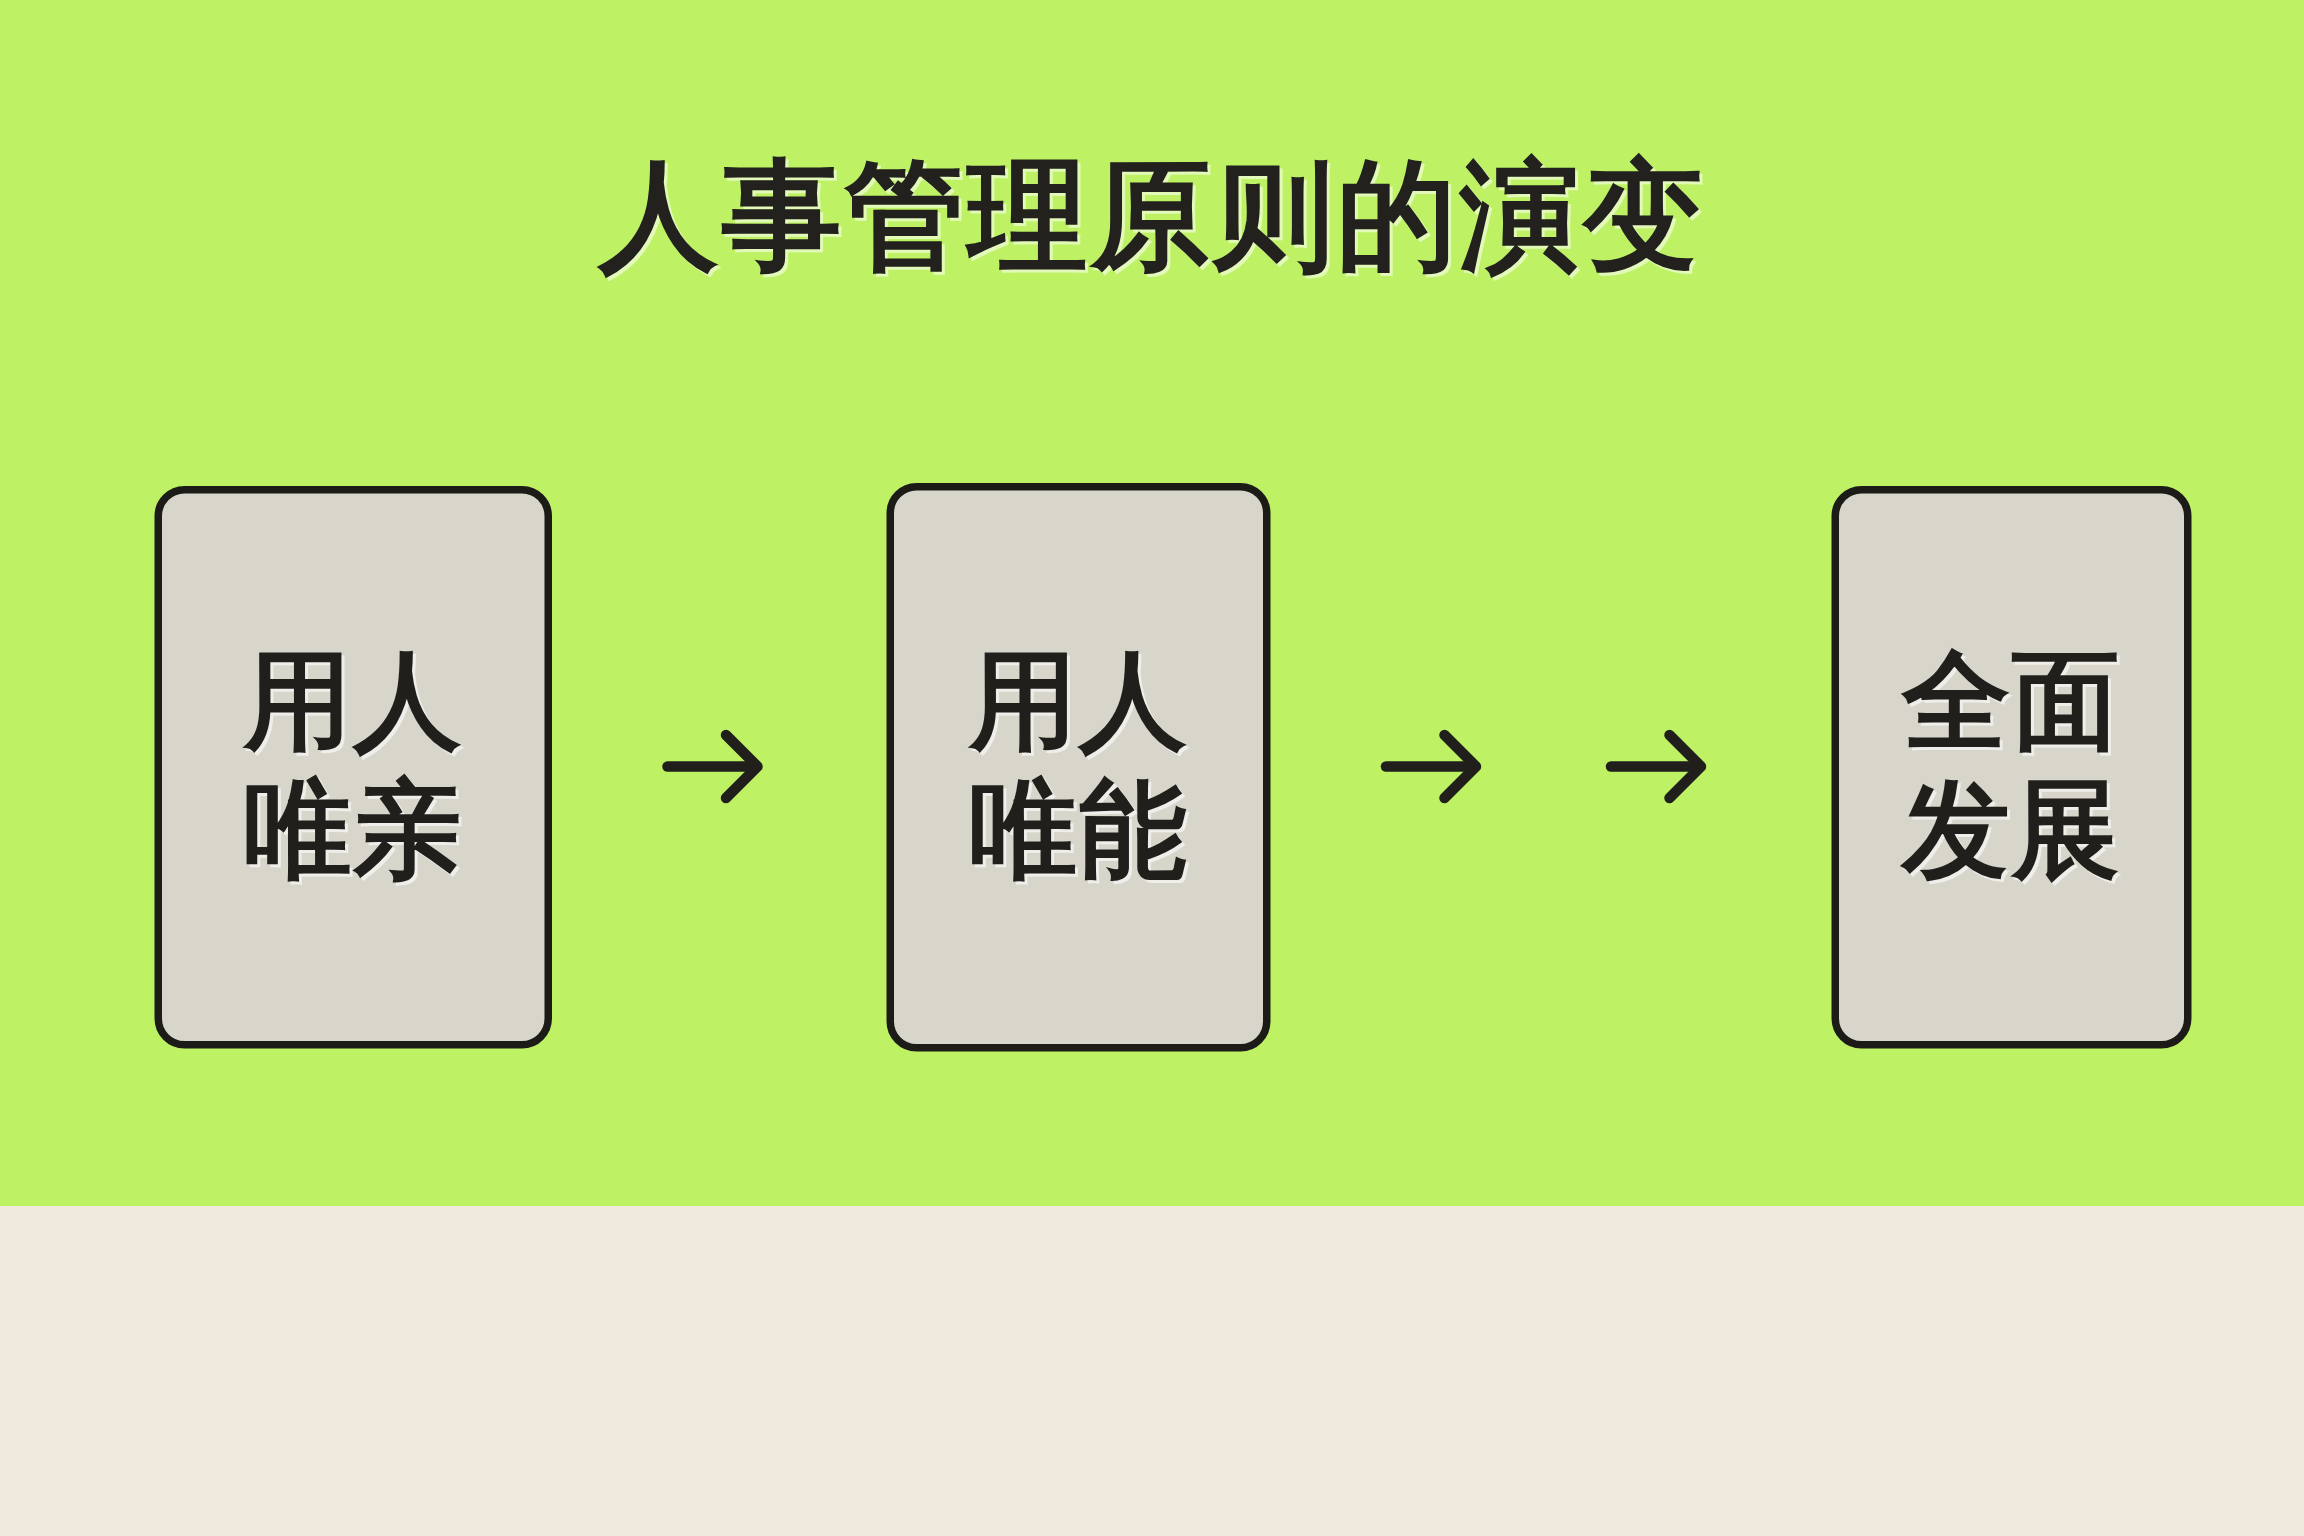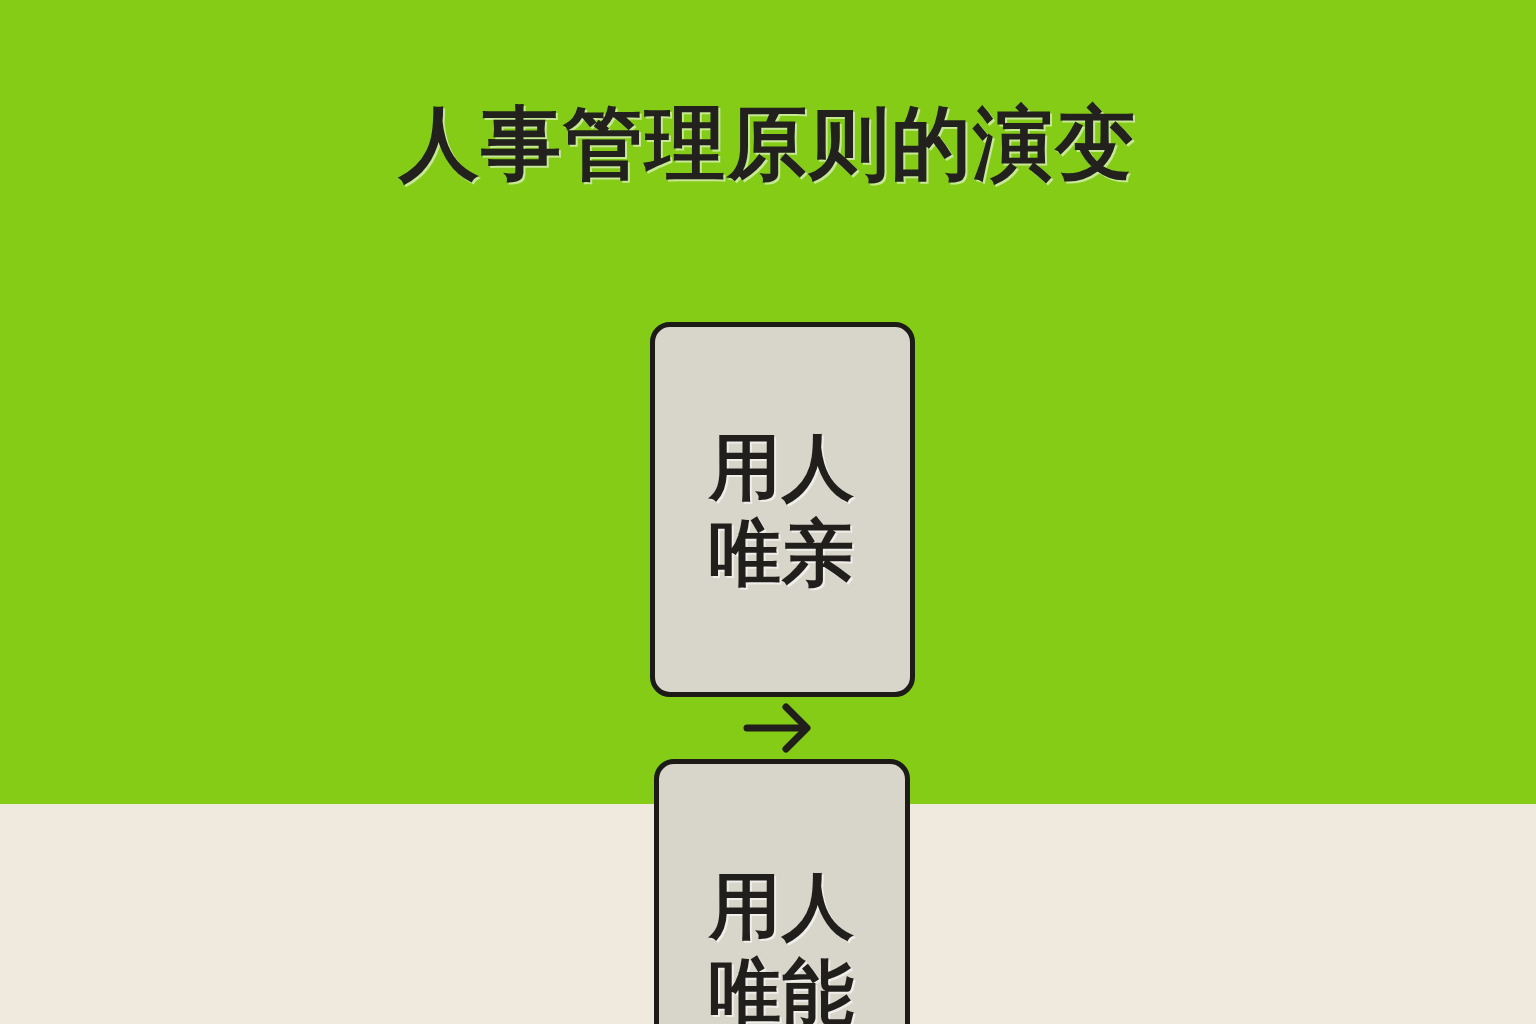--- a/index.html
+++ b/index.html
@@ -12,21 +12,21 @@
     height: 1024px;
     background: #f0eade;
     font-family: "Liberation Sans", "DejaVu Sans", sans-serif;
     overflow: hidden;
   }
 
   #canvas {
     position: relative;
     width: 1536px;
     height: 804px;
-    background: #84cc16;
+    background: #bef264;
   }
 
   
   #title {
     position: absolute;
     left: 0;
     top: 98px;
     width: 1536px;
     text-align: center;
     font-size: 80px;
@@ -40,21 +40,20 @@
   }
 
   
   #flow {
     position: absolute;
     left: 103px;
     top: 322px;
     width: 1358px;
     height: 378px;
     display: flex;
-    flex-direction: column;
     align-items: center;
     justify-content: space-between;
   }
 
   .stage-box {
     position: relative;
     width: 258px;
     height: 378px;
     box-sizing: border-box;
     background: #d8d5ca;
@@ -126,15 +125,19 @@
     </span>
 
 
     <span class="arrow">
       <svg width="78" height="62" viewBox="0 0 78 62" aria-hidden="true">
         <line x1="4" y1="31" x2="62" y2="31" stroke="#201f1c" stroke-width="7" stroke-linecap="round"></line>
         <polyline points="43,10 64,31 43,52" fill="none" stroke="#201f1c" stroke-width="7" stroke-linecap="round" stroke-linejoin="round"></polyline>
       </svg>
     </span>
 
+    <div class="stage-box b4">
+      <div class="stage-label">全面
+发展</div>
+    </div>
 
   </div>
 </div>
 
 </body></html>

